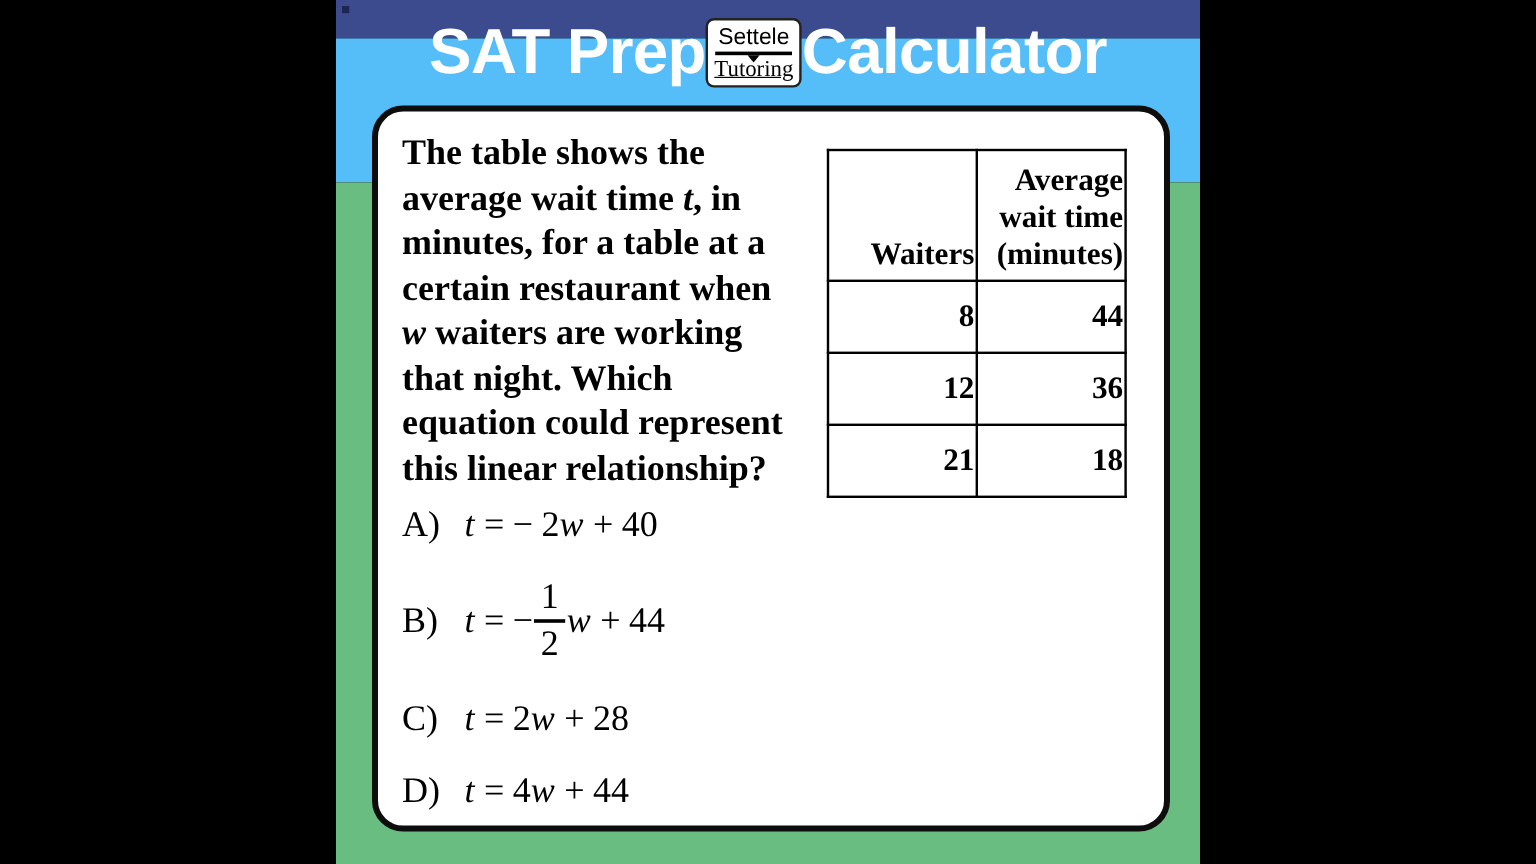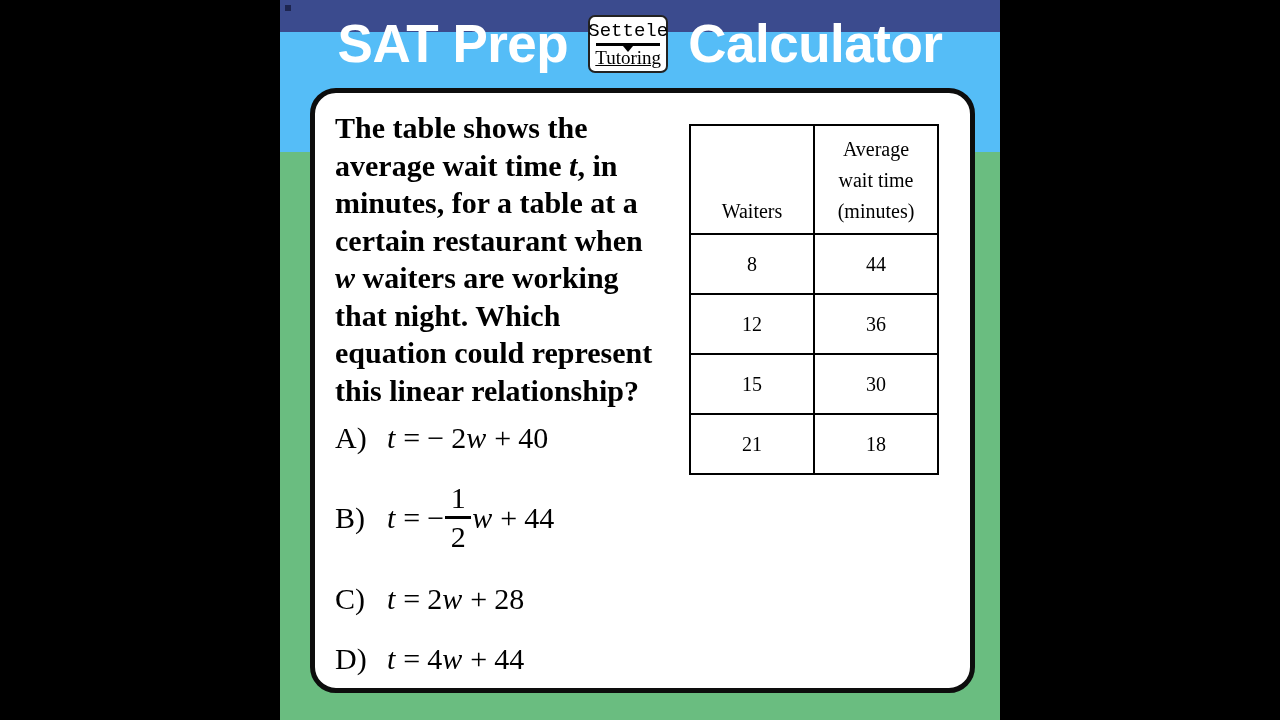--- a/index.html
+++ b/index.html
@@ -59,21 +59,21 @@
   
   #header {
     position: absolute;
     left: 0;
     top: 0;
     width: 720px;
     height: 88px;
     display: flex;
     align-items: center;
     justify-content: center;
-    gap: 20px;
+    gap: 0;
   }
   .header-title {
     font-family: "Liberation Sans", sans-serif;
     font-weight: bold;
     font-size: 53px;
     line-height: 56px;
     color: #ffffff;
     letter-spacing: -0.5px;
     white-space: nowrap;
   }
@@ -86,21 +86,21 @@
     border-radius: 7px;
     box-sizing: border-box;
     display: flex;
     flex-direction: column;
     align-items: center;
     justify-content: center;
     padding: 2px 3px;
     position: relative;
   }
   .logo-line1 {
-    font-family: Liberation Mono, monospace;
+    font-family: Liberation Sans, sans-serif;
     font-size: 19px;
     line-height: 21px;
     color: #000;
   }
   .logo-rule {
     width: 64px;
     height: 3px;
     background: #000;
     margin: 1px 0;
     position: relative;
@@ -192,23 +192,23 @@
   
   #data-table {
     position: absolute;
     left: 374px;
     top: 31px;
     border-collapse: collapse;
     table-layout: fixed;
   }
   #data-table th, #data-table td {
     border: 2px solid #000000;
-    text-align: center;
-    font-weight: normal;
-    font-size: 20px;
+    text-align: right;
+    font-weight: bold;
+    font-size: 26px;
     color: #000;
   }
   #data-table th {
     width: 120px;
     height: 100px;
     vertical-align: bottom;
     padding-bottom: 6px;
     line-height: 31px;
   }
   #data-table th.col-waiters { vertical-align: bottom; }
@@ -325,24 +325,20 @@
         <tbody>
           <tr>
             <td>8</td>
             <td>44</td>
           </tr>
           <tr>
             <td>12</td>
             <td>36</td>
           </tr>
           <tr>
-            <td>15</td>
-            <td>30</td>
-          </tr>
-          <tr>
             <td>21</td>
             <td>18</td>
           </tr>
         </tbody>
       </table>
 
     </div>
   </div>
 </div>
 

